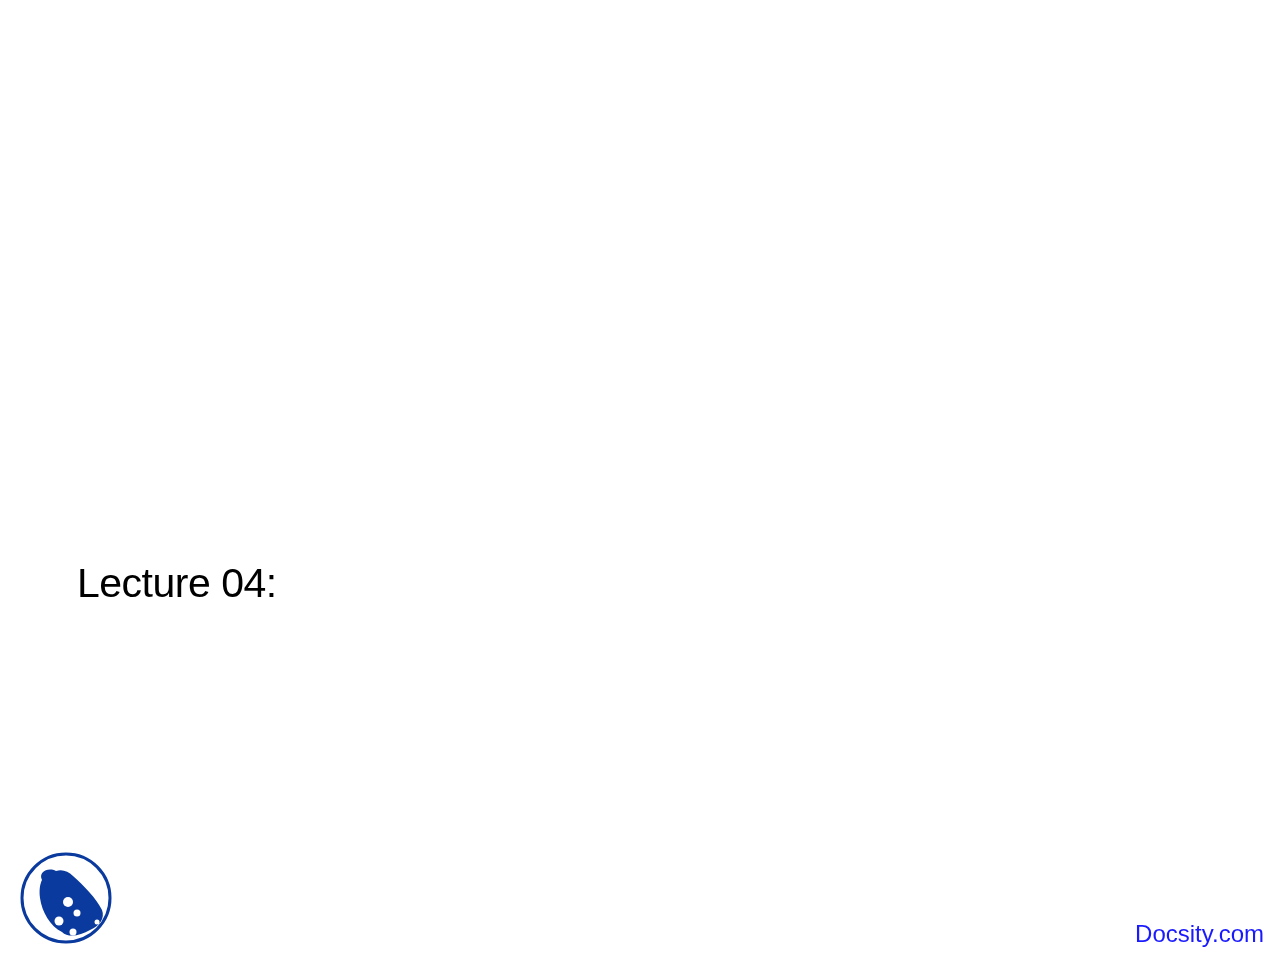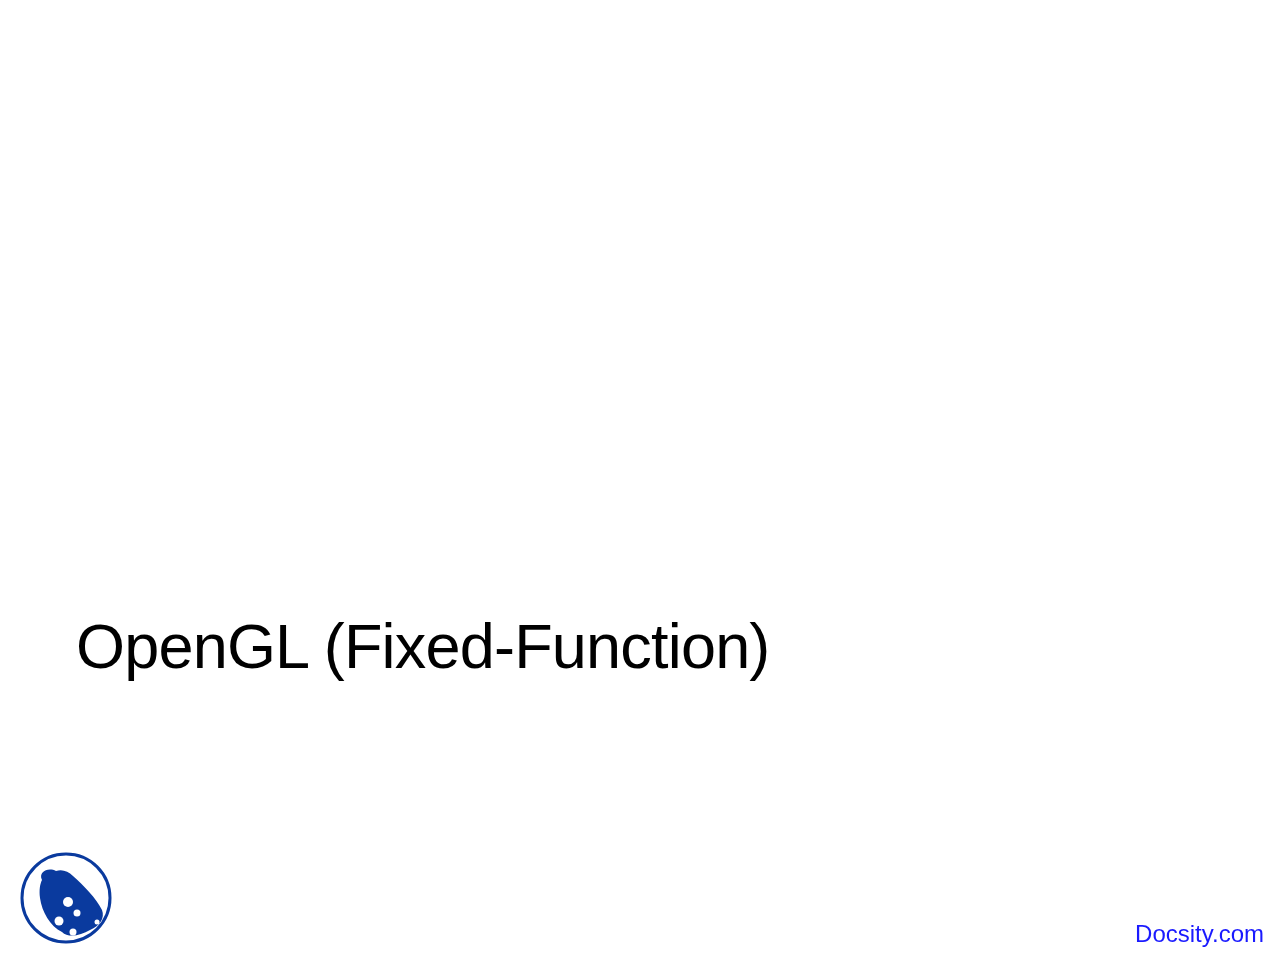--- a/index.html
+++ b/index.html
@@ -25,21 +25,21 @@
     .brand-link {
       position: absolute; right: 16px; top: 919px;
       font-size: 24px; line-height: 30px; text-decoration: none;
       white-space: nowrap;
     }
   </style>
 </head>
 <body>
 
 <div class="slide">
-  <div class="title">OpenGL (Fixed-Function)</div>
+  <div class="subtitle">Lecture 04:</div>
 
   <div class="logo">
     <svg width="96" height="96" viewBox="0 0 96 96">
       <circle cx="48" cy="48" r="44" fill="#ffffff" stroke="#0a3a9e" stroke-width="3"></circle>
       <path d="M24 30 C20 22 30 17 38 21 C44 19 50 21 55 26 C66 36 78 48 84 60 C87 68 82 76 72 80 C62 86 50 88 44 82 C32 76 24 62 22 48 C21 40 22 34 24 30 Z" fill="#0a3a9e"></path>
       <circle cx="50" cy="52" r="5" fill="#ffffff"></circle>
       <circle cx="59" cy="63" r="3.5" fill="#ffffff"></circle>
       <circle cx="41" cy="71" r="4.5" fill="#ffffff"></circle>
       <circle cx="79" cy="72" r="2.5" fill="#ffffff"></circle>
       <circle cx="55" cy="82" r="3.5" fill="#ffffff"></circle>

